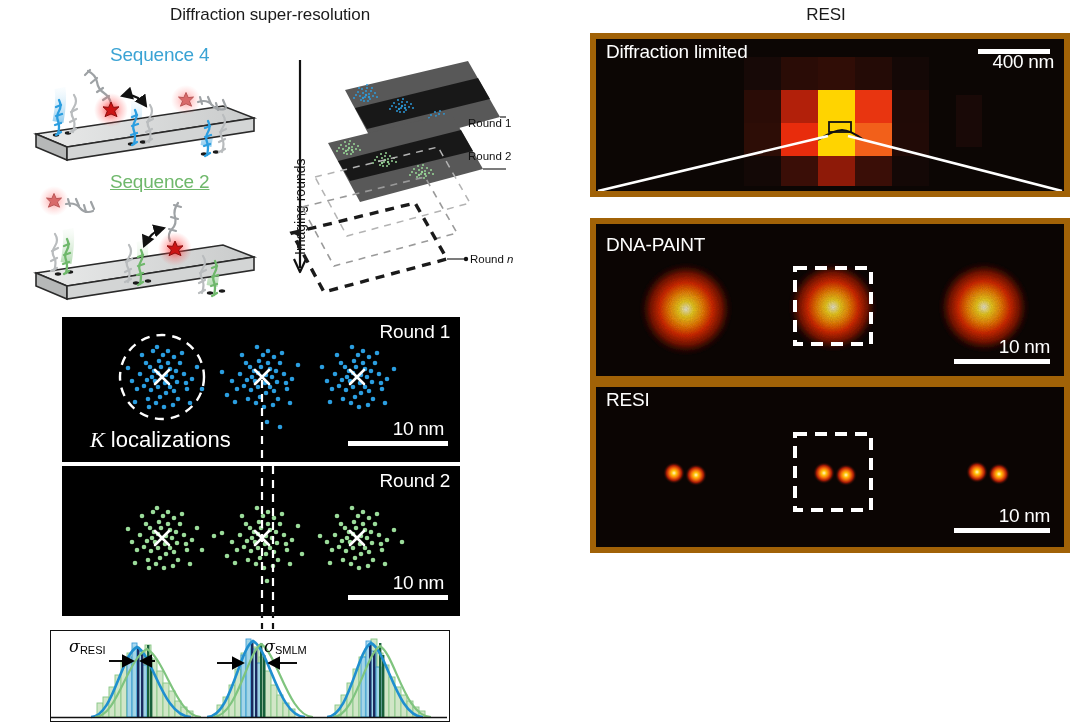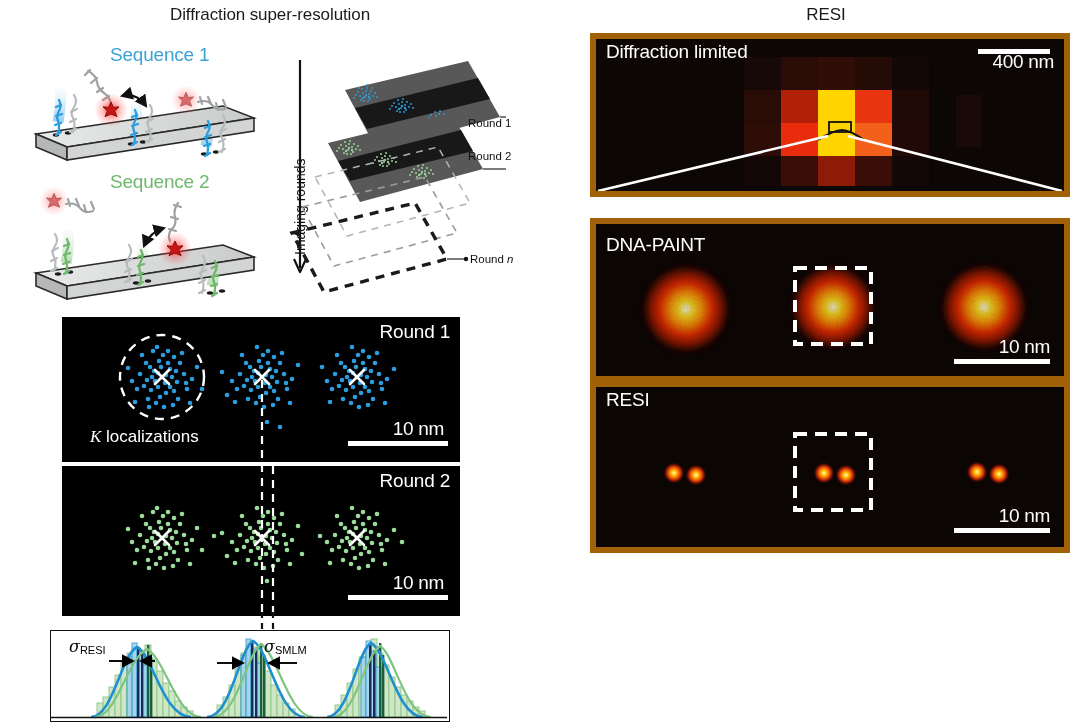--- a/index.html
+++ b/index.html
@@ -101,33 +101,33 @@
     top: 2px;
   }
   .sigma-label .gl {
     font-style: italic;
     font-family: "DejaVu Serif", serif;
   }
 
   .k-loc {
     position: absolute;
     color: #fff;
-    font-size: 17px;
+    font-size: 22px;
     white-space: nowrap;
   }
   .k-loc .it { font-style: italic; font-family: "Liberation Serif", serif; }
 
   svg { display: block; overflow: visible; }
 </style>
 </head>
 <body>
 
 <div class="abs fig-title" style="left:0; top:5px; width:540px;">Diffraction super-resolution</div>
 
-<div class="abs seq-label seq1" style="left:110px; top:44px;">Sequence 1</div>
+<div class="abs seq-label seq1" style="left:110px; top:44px;">Sequence 4</div>
 
 <svg class="abs" style="left:18px; top:62px;" width="250" height="115" viewBox="0 0 250 115">
   <defs>
     <linearGradient id="blueGlow" x1="0" y1="1" x2="0" y2="0">
       <stop offset="0%" stop-color="#2b9ee0" stop-opacity="0.85"></stop>
       <stop offset="100%" stop-color="#bfe4f7" stop-opacity="0.15"></stop>
     </linearGradient>
     <radialGradient id="redGlow">
       <stop offset="0%" stop-color="#ff2020" stop-opacity="0.85"></stop>
       <stop offset="55%" stop-color="#ff4040" stop-opacity="0.30"></stop>
@@ -209,21 +209,21 @@
   <circle cx="168" cy="38" r="15" fill="url(#redGlowFaint)"></circle>
   <g transform="translate(168,38)">
     <path d="M0,-7.5 L2.2,-2.4 L7.5,-3 L3.4,1 L5.6,6.2 L0,3.8 L-5.6,6.2 L-3.4,1 L-7.5,-3 L-2.2,-2.4 Z" fill="#d96a6a" stroke="#b35050" stroke-width="0.9"></path>
   </g>
   <g stroke="#9ea2a5" stroke-width="2.2" fill="none" stroke-linecap="round">
     <path d="M180 40 q9 -3 14 3 q5 6 13 4"></path>
     <path d="M182 35 l2 7 M190 35 l3 7 M198 41 l2 7 M205 38 l3 7"></path>
   </g>
 </svg>
 
-<div class="abs seq-label seq2" style="left:110px; top:171px;">Sequence 2</div>
+<div class="abs seq-label seq2" style="left:110px; top:171px;text-decoration:underline;">Sequence 2</div>
 
 <svg class="abs" style="left:18px; top:185px;" width="250" height="118" viewBox="0 0 250 118">
   <defs>
     <linearGradient id="greenGlow" x1="0" y1="1" x2="0" y2="0">
       <stop offset="0%" stop-color="#6fb86b" stop-opacity="0.85"></stop>
       <stop offset="100%" stop-color="#cfe8cd" stop-opacity="0.15"></stop>
     </linearGradient>
   </defs>
 
   <g>

